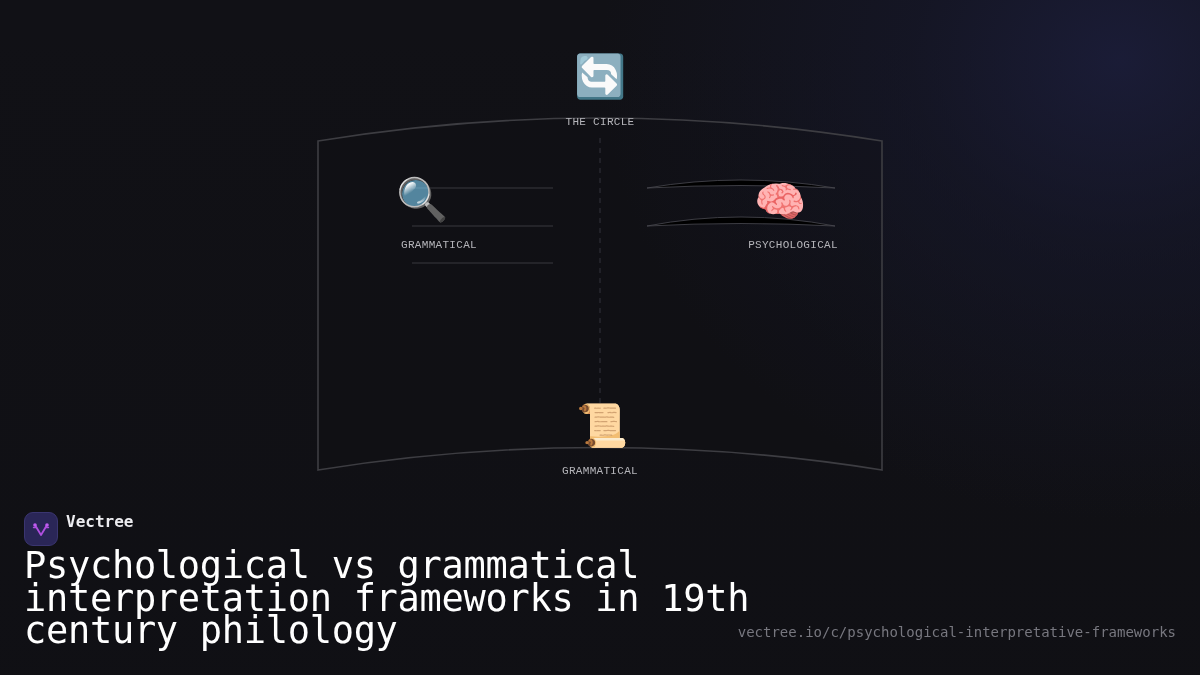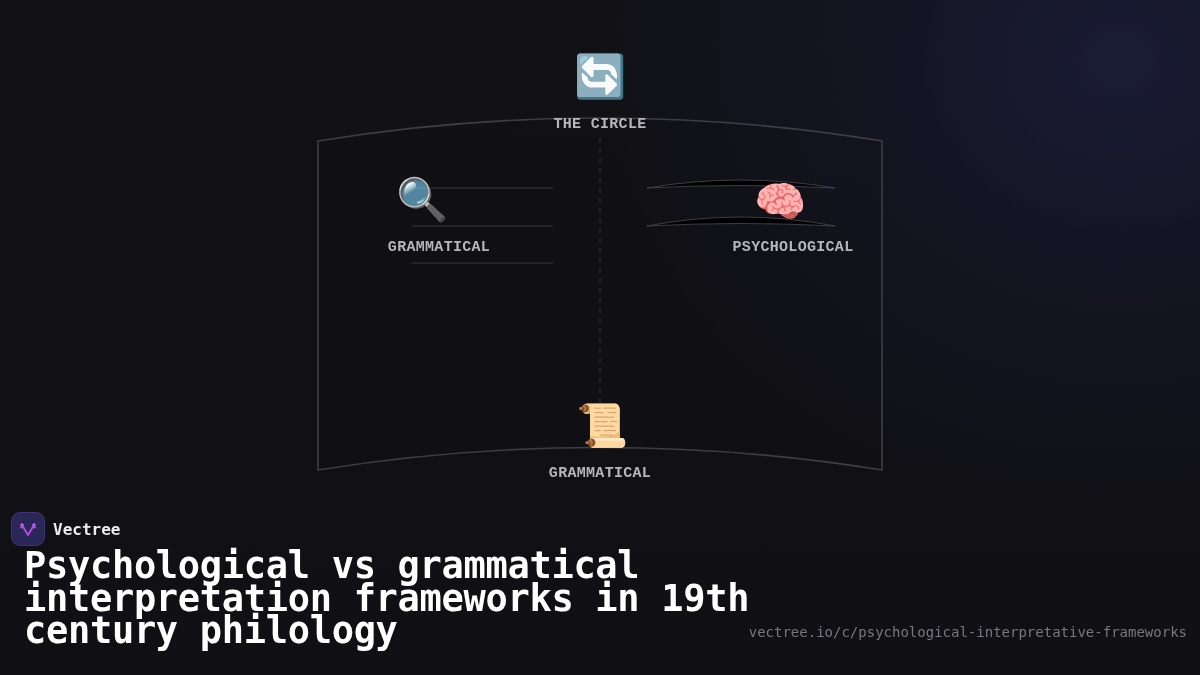--- a/index.html
+++ b/index.html
@@ -14,42 +14,42 @@
         radial-gradient(ellipse 520px 460px at 1120px 60px, rgba(28,30,60,0.85) 0%, rgba(24,26,50,0.5) 40%, rgba(17,17,22,0) 100%),
         linear-gradient(180deg, rgba(17,17,22,0) 0%, rgba(14,14,18,0.4) 100%);
     }
     .diagram { position: absolute; left: 0; top: 0; width: 1200px; height: 675px; }
     .node { position: absolute; text-align: center; }
     .node .icon {
       position: absolute; font-size: 42px; line-height: 1;
       font-family: "DejaVu Sans", sans-serif;
     }
     .label {
-      position: absolute; font-size: 15px; color: #b5b5ba; letter-spacing: 0.3px;
-      white-space: nowrap; transform: translateX(-50%); font-weight: bold;
+      position: absolute; font-size: 11px; color: #b5b5ba; letter-spacing: 0.3px;
+      white-space: nowrap; transform: translateX(-50%);
     }
     .brand {
-      position: absolute; left: 11px; top: 512px; display: flex; align-items: center;
+      position: absolute; left: 24px; top: 512px; display: flex; 
     }
     .brand-logo {
       width: 34px; height: 34px; border-radius: 9px; background: #2a2657;
       border: 1px solid #3a3570; box-sizing: border-box;
       display: flex; align-items: center; justify-content: center;
     }
     .brand-name {
       margin-left: 8px; color: #ececf0; font-weight: bold; font-size: 16px;
       font-family: "DejaVu Sans Mono", monospace;
     }
     .title {
       position: absolute; left: 24px; top: 550px; width: 760px;
-      color: #ffffff; font-weight: bold; font-size: 37px; line-height: 32.5px;
+      color: #ffffff; font-weight: normal; font-size: 37px; line-height: 32.5px;
       font-family: "DejaVu Sans Mono", monospace; letter-spacing: -0.3px;
     }
     .url {
-      position: absolute; right: 13px; top: 624px; color: #77777f; font-size: 14px;
+      position: absolute; right: 24px; top: 624px; color: #77777f; font-size: 14px;
       font-family: "DejaVu Sans Mono", monospace;
     }
   </style>
 </head>
 <body>
 
 <div class="bg-glow"></div>
 
 <svg class="diagram" width="1200" height="675" viewBox="0 0 1200 675">
 

